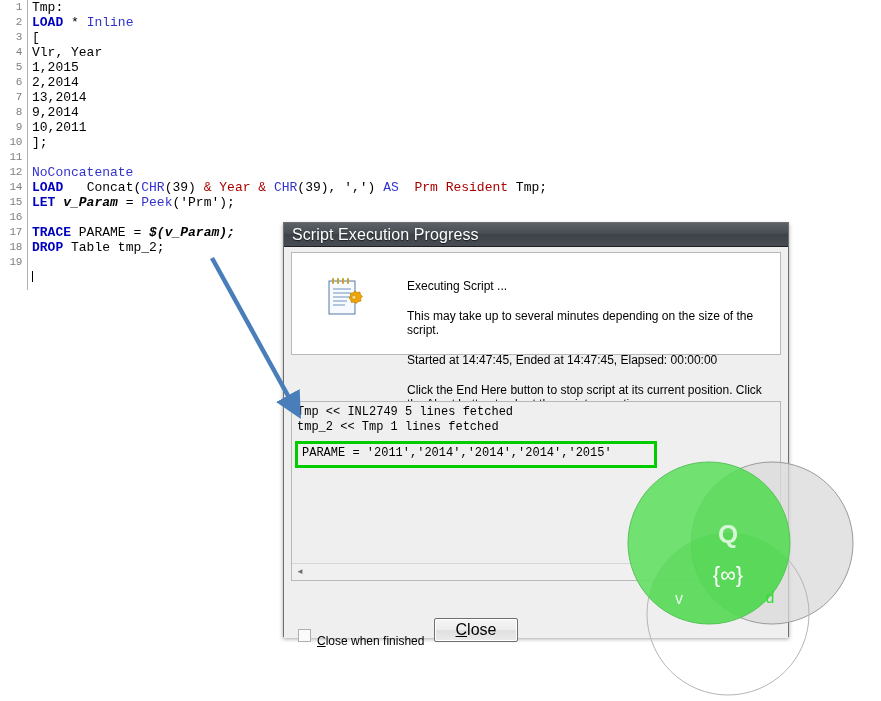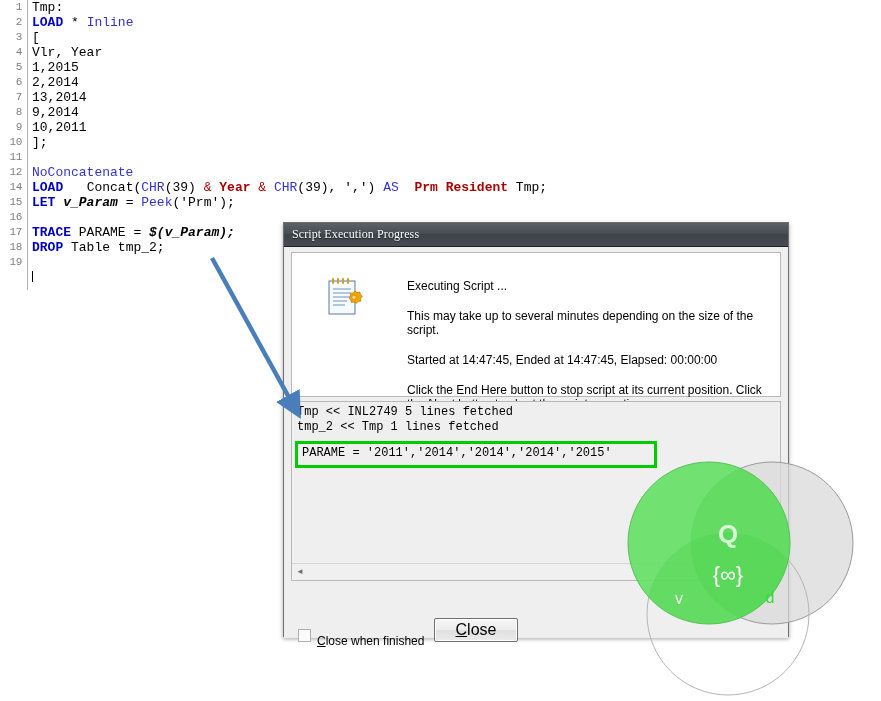--- a/index.html
+++ b/index.html
@@ -56,21 +56,21 @@
   .code-text {
     padding-left: 6px;
     font-family: "Liberation Mono", monospace;
     font-size: 13px;
     line-height: 15px;
     color: #000000;
     white-space: pre;
   }
   .kw     { color: #0000c0; font-weight: bold; }
   .fn     { color: #3333cc; text-align: right; }
-  .field  { color: #aa0000; font-weight: bold; }
+  .field  { color: #aa0000; }
   .amp    { color: #aa0000; }
   .var    { color: #000000; font-style: italic; font-weight: bold; text-align: right; }
   .plain  { color: #000000; }
   .caret {
     display: inline-block;
     width: 1px;
     height: 11px;
     background: #000;
     vertical-align: -1px;
   }
@@ -100,39 +100,39 @@
   .dialog-titlebar {
     position: relative;
     height: 23px;
     background: linear-gradient(to bottom, #5b6167 0%, #474d53 45%, #3d4349 50%, #464c52 100%);
     border-bottom: 1px solid #1d1f21;
     display: flex;
     align-items: center;
   }
   .dialog-title {
     color: #ffffff;
-    font-size: 12px;
-    font-family: Liberation Serif, serif;
+    font-size: 16px;
+    font-family: Liberation Sans, sans-serif;
     padding-left: 8px;
     letter-spacing: 0.1px;
     text-shadow: 0 1px 1px rgba(0,0,0,0.6);
   }
   .dialog-body {
     position: relative;
     height: 391px;
     background: #efefef;
     padding: 0;
   }
 
   .info-panel {
     position: absolute;
     left: 7px;
     top: 5px;
     right: 7px;
-    height: 145px;
+    height: 103px;
     background: #ffffff;
     border: 1px solid #b8b8b8;
     box-sizing: border-box;
   }
   .doc-icon {
     position: absolute;
     left: 35px;
     top: 24px;
     width: 38px;
     height: 40px;

